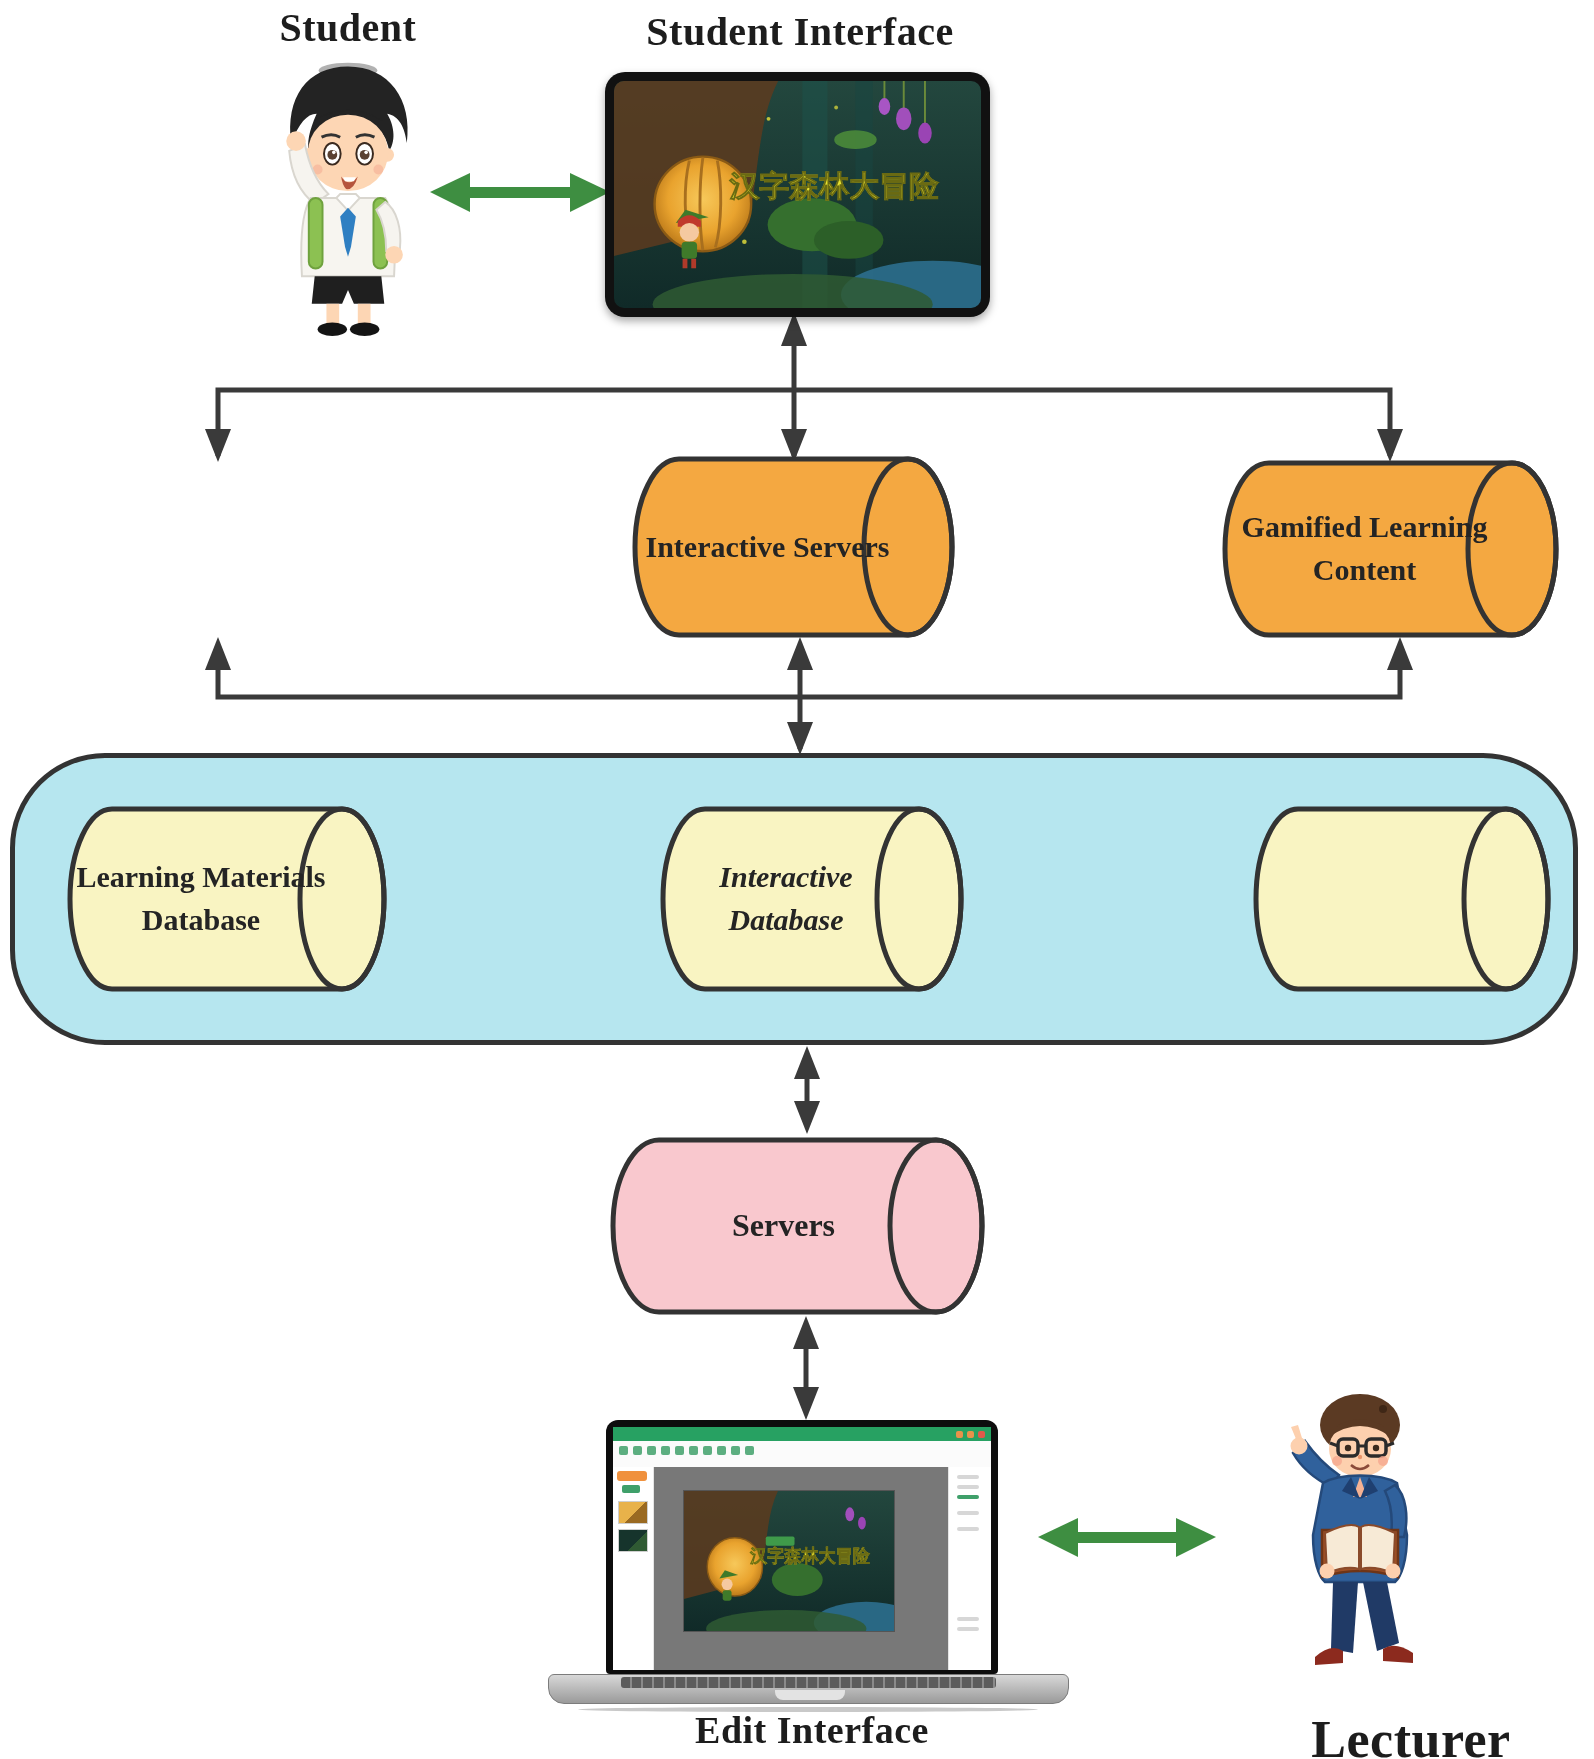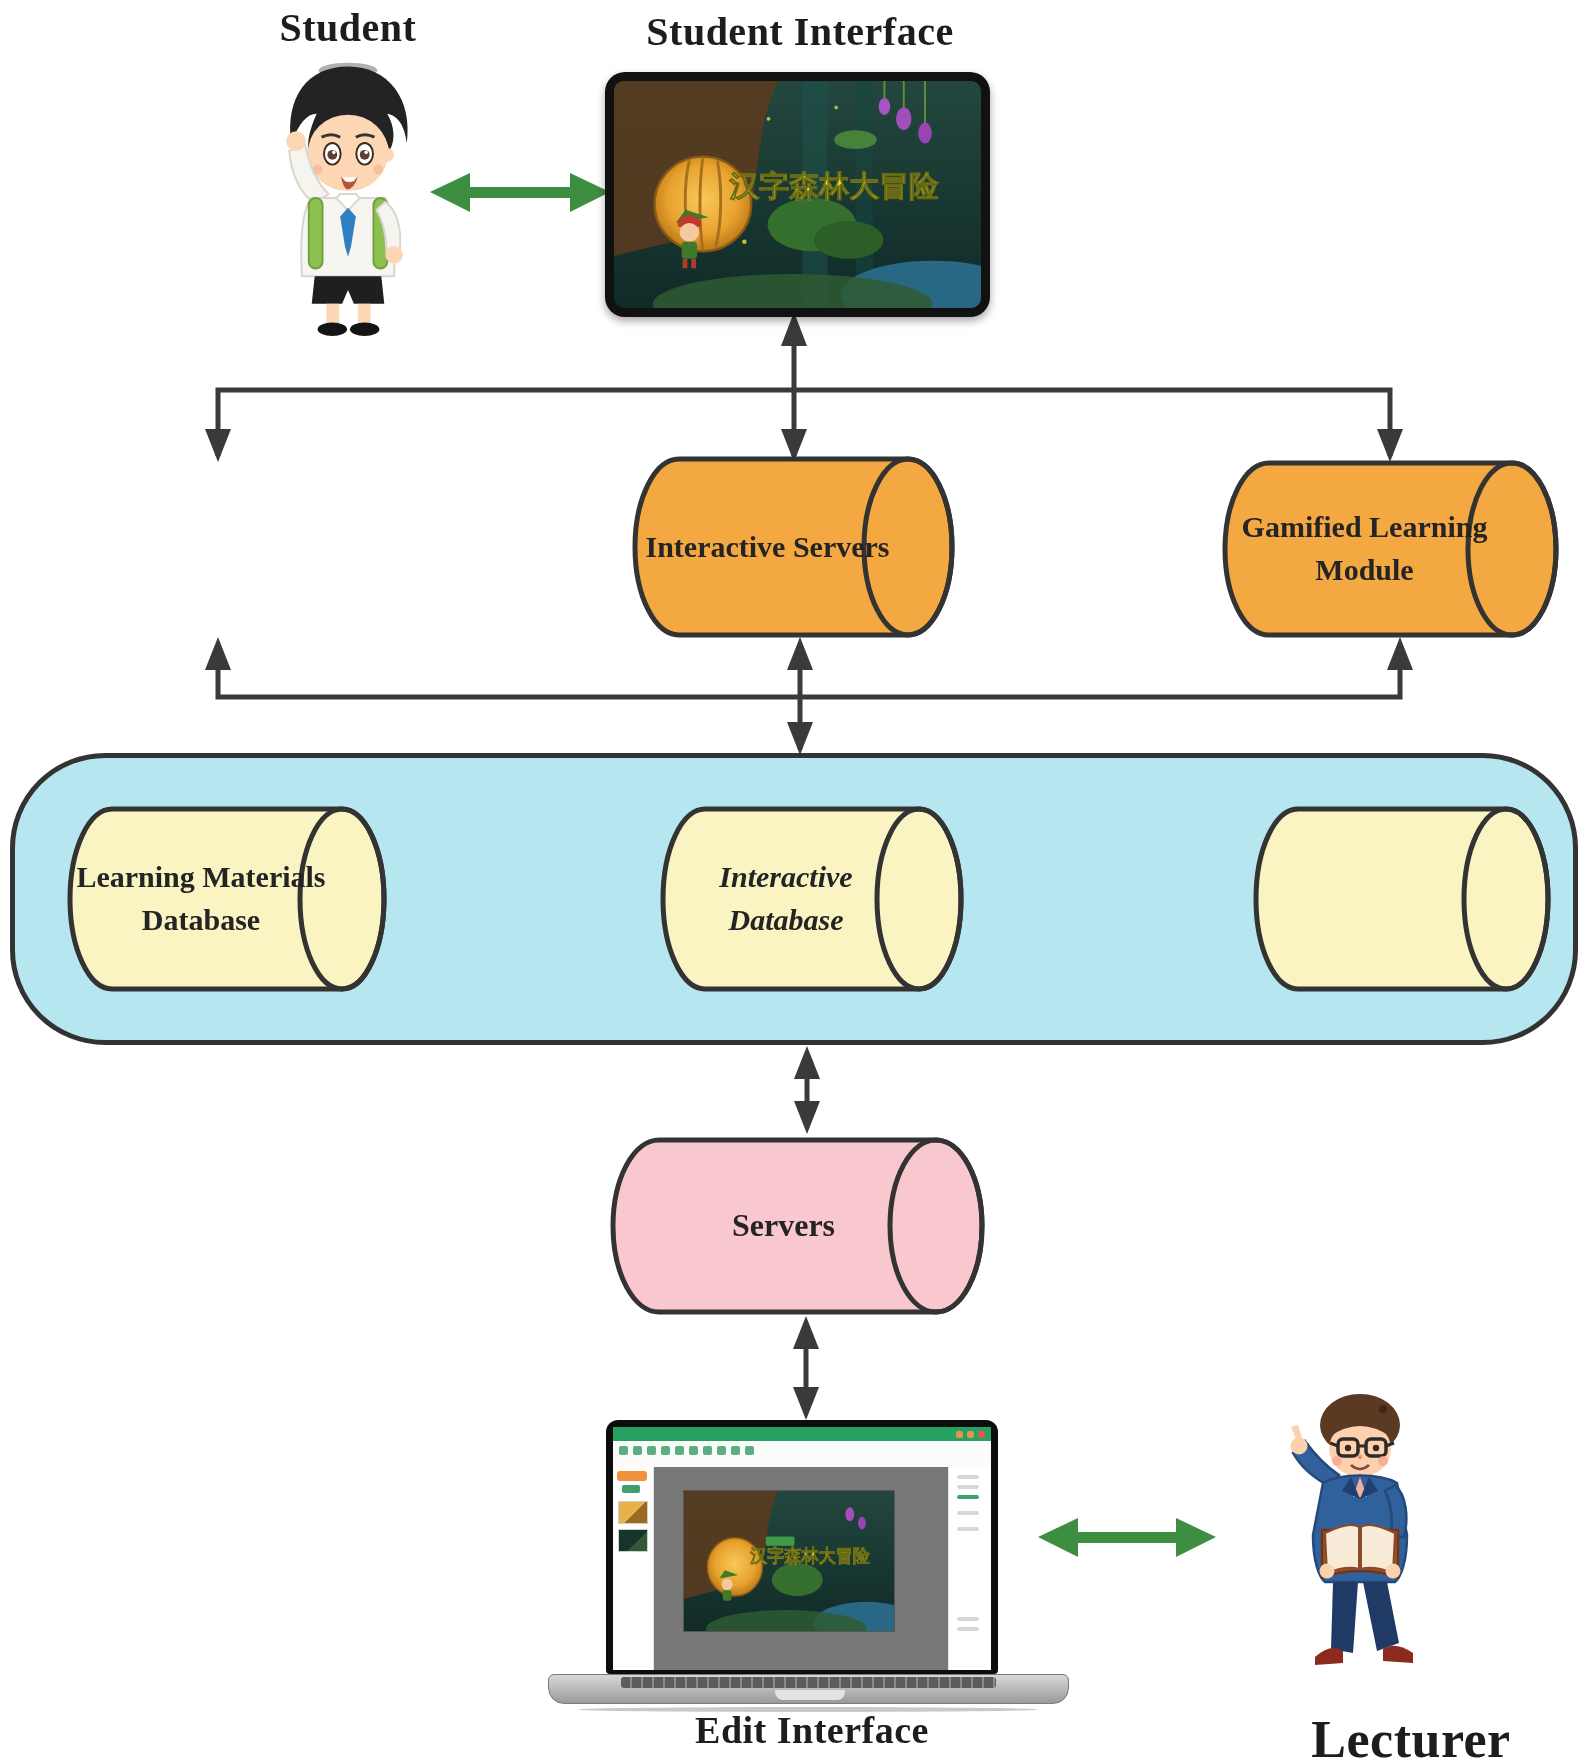--- a/index.html
+++ b/index.html
@@ -206,21 +206,21 @@
         <path d="M 47 3 L 276 3 A 44 88 0 0 1 276 179 L 47 179 A 44 88 0 0 1 47 3 Z" fill="#F4A841" stroke="#333" stroke-width="5" stroke-linejoin="round"></path>
         <ellipse cx="276" cy="91" rx="44" ry="88" fill="none" stroke="#333" stroke-width="5"></ellipse>
       </svg>
     <div class="cyl-label">Interactive Servers</div>
   </div>
   <div class="cyl" style="left:1222px;top:460px;width:337px;height:178px;">
       <svg width="337" height="178" viewBox="0 0 337 178">
         <path d="M 47 3 L 290 3 A 44 86 0 0 1 290 175 L 47 175 A 44 86 0 0 1 47 3 Z" fill="#F4A841" stroke="#333" stroke-width="5" stroke-linejoin="round"></path>
         <ellipse cx="290" cy="89" rx="44" ry="86" fill="none" stroke="#333" stroke-width="5"></ellipse>
       </svg>
-    <div class="cyl-label">Gamified Learning Module</div>
+    <div class="cyl-label">Gamified Learning Content</div>
   </div>
 
   <div id="db-container"></div>
 
   <div class="cyl" style="left:67px;top:806px;width:320px;height:186px;">
       <svg width="320" height="186" viewBox="0 0 320 186">
         <path d="M 45 3 L 275 3 A 42 90 0 0 1 275 183 L 45 183 A 42 90 0 0 1 45 3 Z" fill="#F9F4C2" stroke="#333" stroke-width="5" stroke-linejoin="round"></path>
         <ellipse cx="275" cy="93" rx="42" ry="90" fill="none" stroke="#333" stroke-width="5"></ellipse>
       </svg>
     <div class="cyl-label">Learning Materials Database</div>

